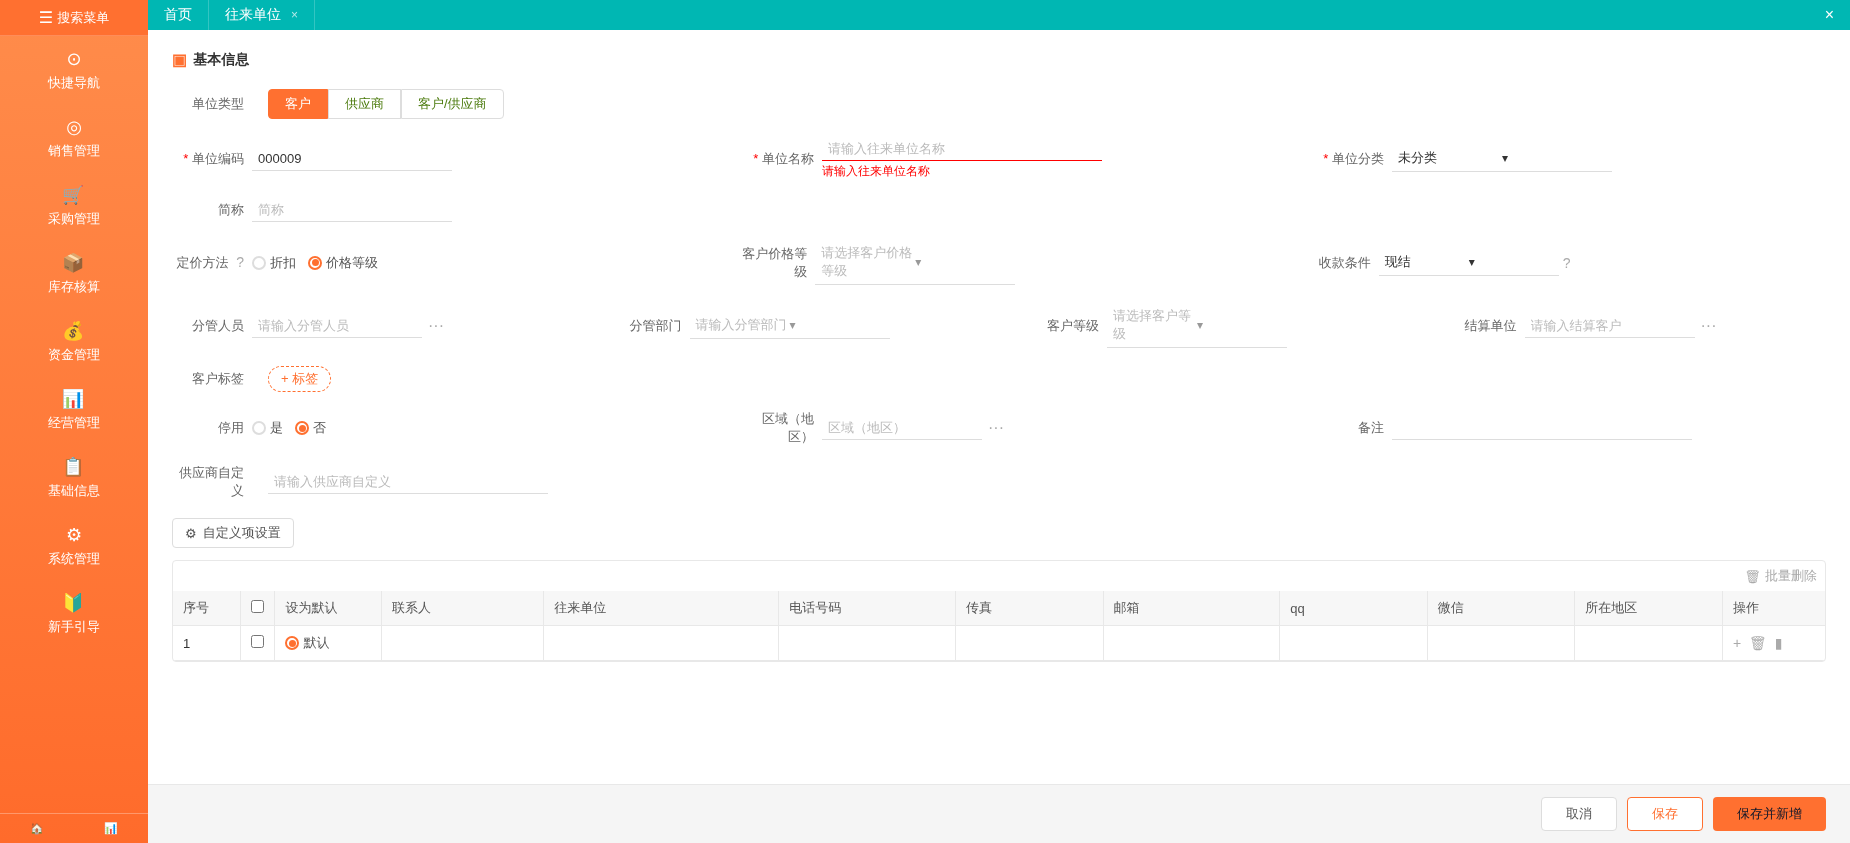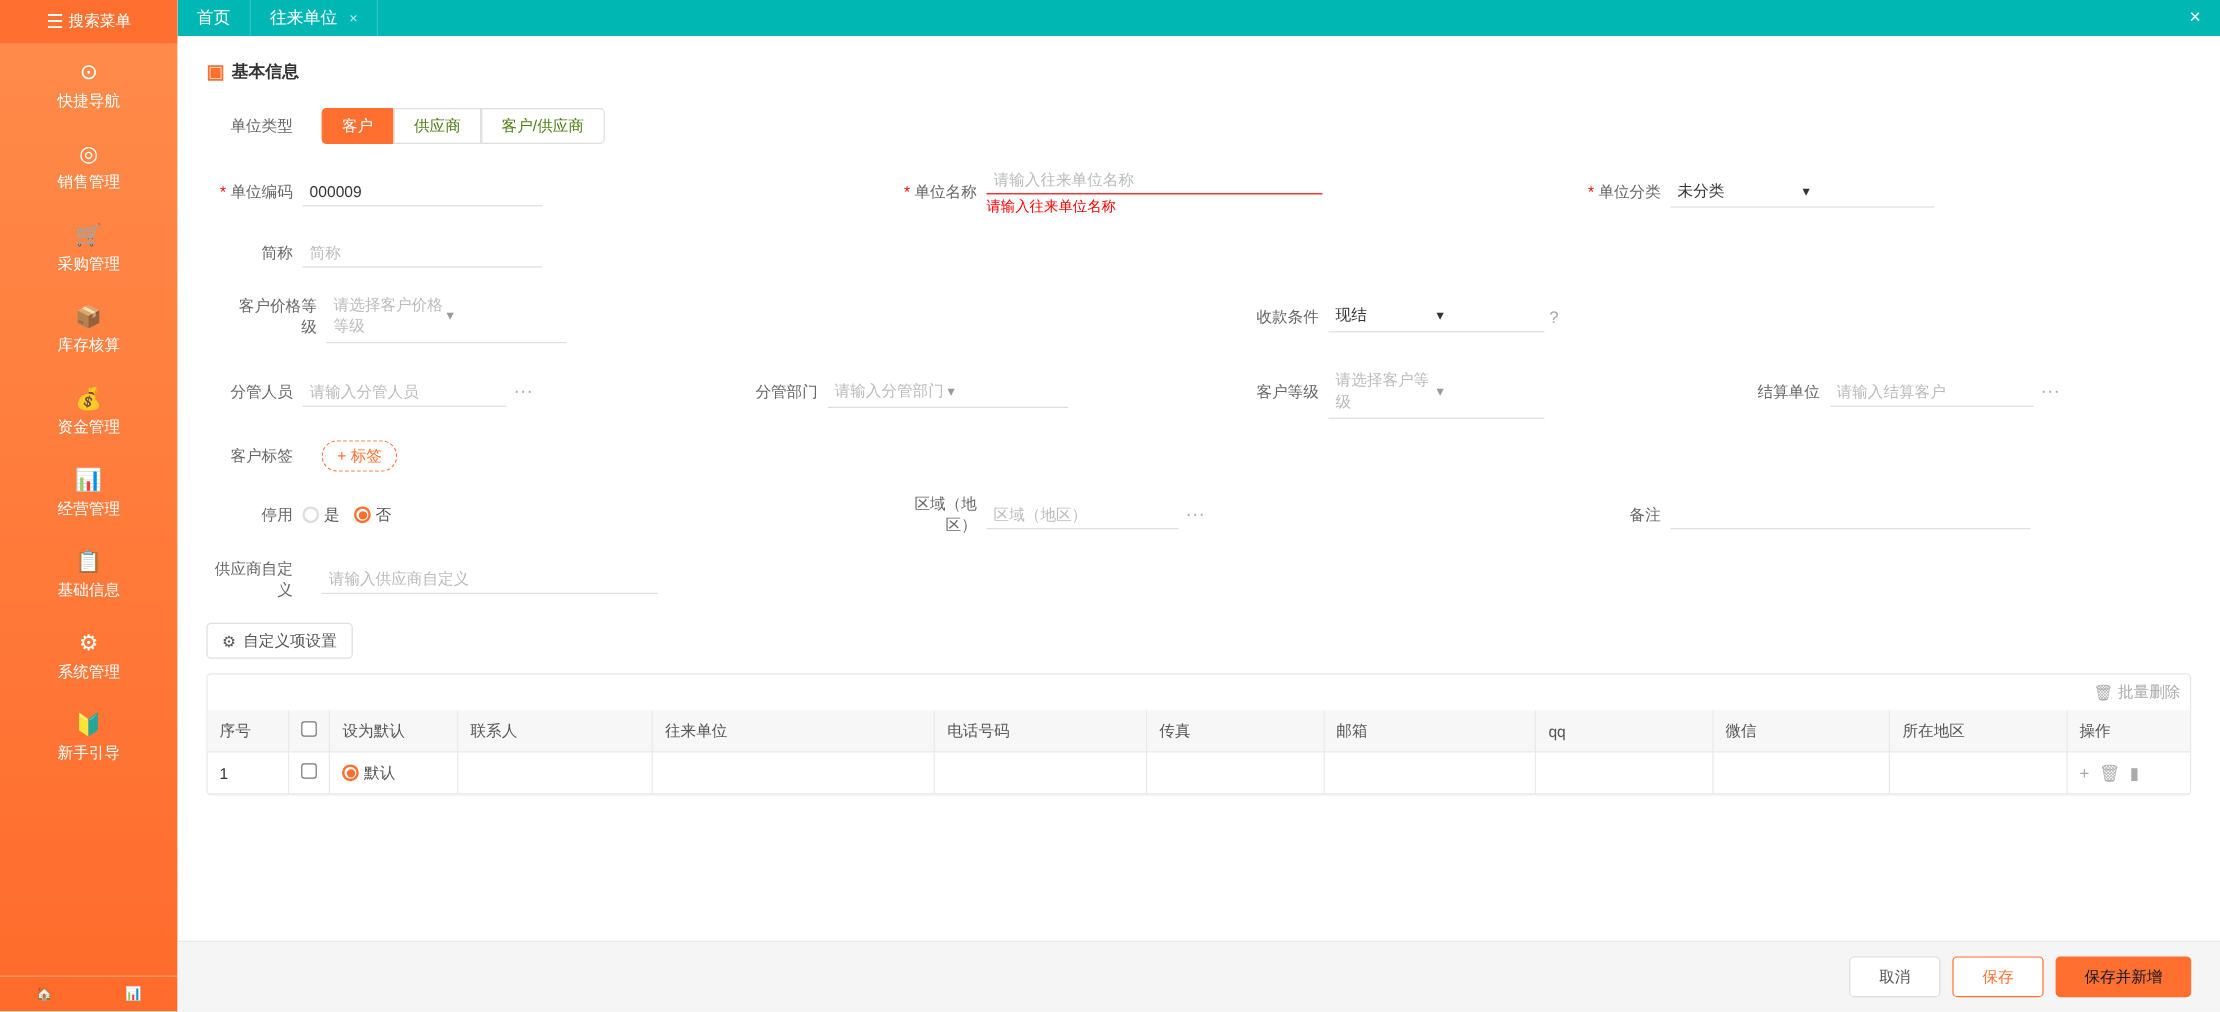--- a/index.html
+++ b/index.html
@@ -508,20 +508,36 @@
 
     <div class="form-row">
       <div class="form-segment" style="width:300px;flex-shrink:0;">
         <div class="form-label">简称</div>
         <input type="text" class="form-control col-unit-code" placeholder="简称" style="">
       </div>
     </div>
 
     <div class="form-row">
 
+      <div class="form-segment" style="flex-shrink:0;width:320px;">
+        <div class="form-label" style="width:80px;text-align:right;padding-right:8px;flex-shrink:0;">
+          <span>定价方法</span>
+          <span class="help-icon">?</span>
+        </div>
+        <div class="radio-group">
+          <div class="radio-item">
+            <div class="radio-circle"></div>
+            <span>折扣</span>
+          </div>
+          <div class="radio-item">
+            <div class="radio-circle checked"></div>
+            <span>价格等级</span>
+          </div>
+        </div>
+      </div>
 
       <div class="form-segment" style="flex-shrink:0;width:340px;margin-left:20px;">
         <div class="form-label">客户价格等级</div>
         <div class="select-field" style="width:200px;">
           <span>请选择客户价格等级</span>
           <span class="chevron">▾</span>
         </div>
       </div>
 
       <div class="form-segment" style="flex-shrink:0;width:360px;margin-left:20px;">

